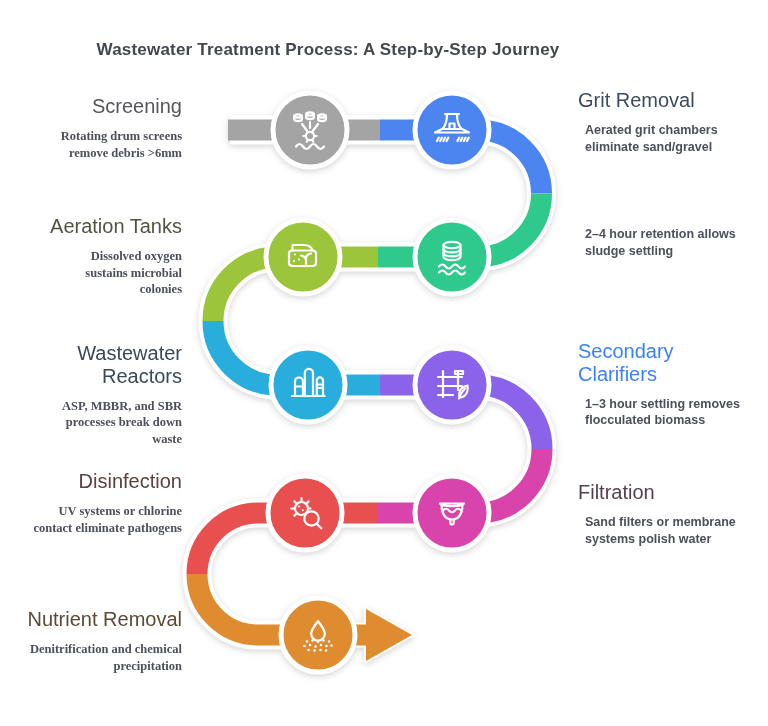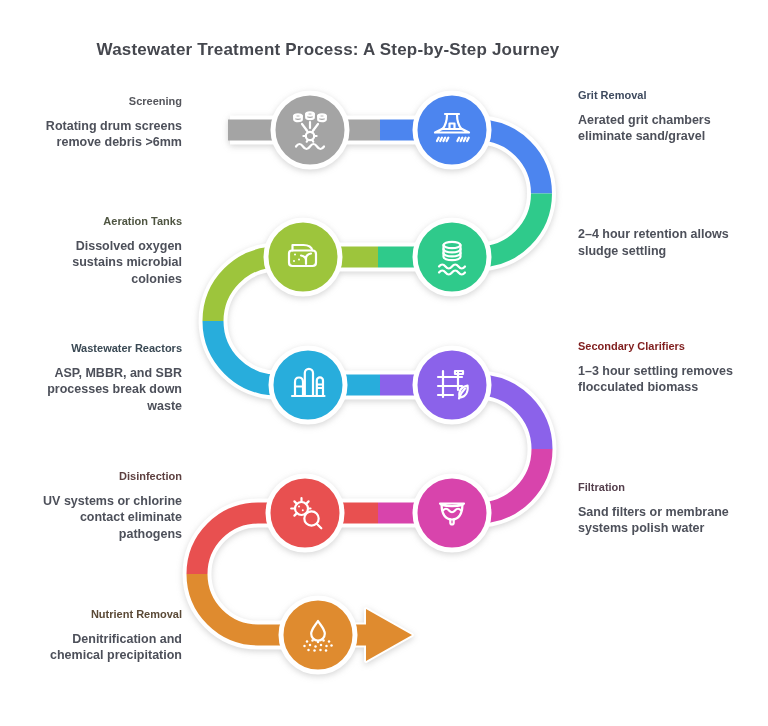--- a/index.html
+++ b/index.html
@@ -6,26 +6,26 @@
   #canvas{
     position:relative;width:768px;height:726px;background:#ffffff;overflow:hidden;
     font-family:"Liberation Sans",sans-serif;
   }
   .main-title{
     position:absolute;top:40px;left:0;width:656px;text-align:center;
     font-size:17px;font-weight:bold;letter-spacing:.2px;
   }
   .flow-svg{position:absolute;top:0;left:0;filter:drop-shadow(0 2px 3px rgba(120,120,120,.30));}
   .label{position:absolute;}
-  .label h3{margin:0 0 10px 0;font-size:11px;line-height:1.14;font-weight:bold;}
+  .label h3{margin:0 0 10px 0;font-size:20px;line-height:1.14;font-weight:normal;}
   .label p{margin:0;font-size:12.5px;line-height:1.34;font-weight:bold;}
   .label.left{left:12px;width:170px;text-align:right;}
   .label.right{left:578px;width:186px;text-align:left;}
-  .label.left p{margin-left:auto;}
-  .label.right p{margin-right:auto;}
+  .label.left p{margin-left:auto;font-family:Liberation Serif, serif;}
+  .label.right p{margin-right:auto;margin-left:7px;}
   .hw120 h3{max-width:122px;}
   .pw130 p{max-width:130px}.pw140 p{max-width:140px}.pw150 p{max-width:150px}
   .pw155 p{max-width:155px}.pw170 p{max-width:170px}.pw175 p{max-width:175px}
   .ic{stroke:#fff;stroke-width:2.2;fill:none;stroke-linecap:round;stroke-linejoin:round;}
   .dot{fill:#fff;stroke:none;}
 </style>
 </head>
 <body>
 
 <div id="canvas">
@@ -164,21 +164,21 @@
   <div class="label right pw175" style="top:226px">
     <p style="color: rgb(77, 80, 90);">2–4 hour retention allows sludge settling</p>
   </div>
 
   <div class="label left pw140" style="top:342px">
     <h3 style="color: rgb(58, 73, 84);">Wastewater Reactors</h3>
     <p style="color: rgb(77, 80, 90);">ASP, MBBR, and SBR processes break down waste</p>
   </div>
 
   <div class="label right hw120 pw175" style="top:340px">
-    <h3 style="color: #7f1d1d;">Secondary Clarifiers</h3>
+    <h3 style="color: #3b82f6;">Secondary Clarifiers</h3>
     <p style="color: rgb(77, 80, 90);">1–3 hour settling removes flocculated biomass</p>
   </div>
 
   <div class="label left pw155" style="top:470px">
     <h3 style="color: rgb(93, 64, 64);">Disinfection</h3>
     <p style="color: rgb(77, 80, 90);">UV systems or chlorine contact eliminate pathogens</p>
   </div>
 
   <div class="label right pw170" style="top:481px">
     <h3 style="color: rgb(84, 63, 76);">Filtration</h3>

